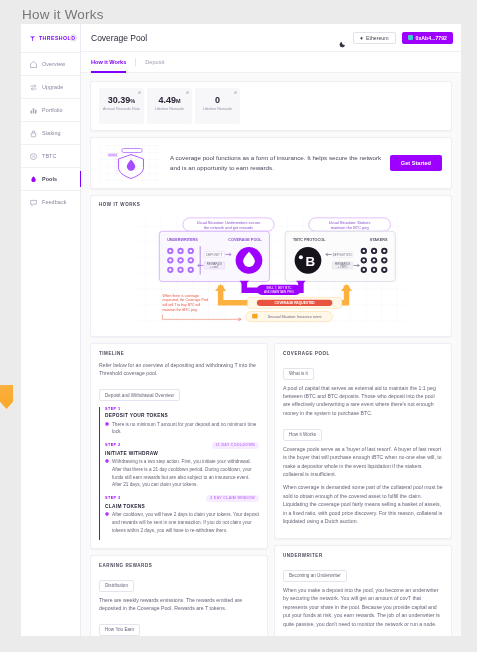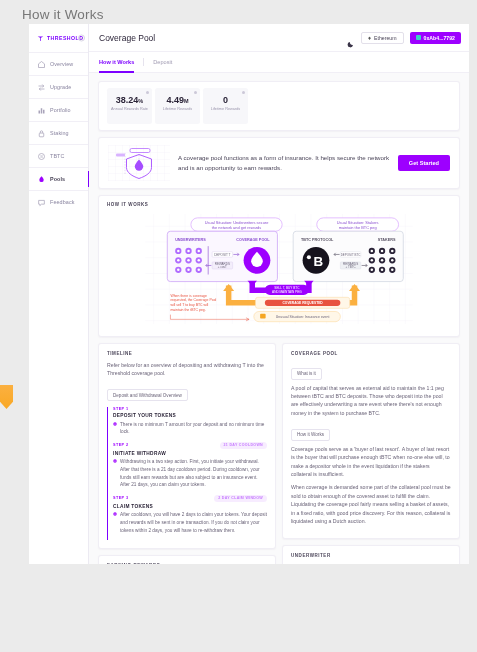--- a/index.html
+++ b/index.html
@@ -14,24 +14,23 @@
     font-size: 13.5px; color: #777; letter-spacing: .2px;
   }
   .orange-tab {
     position: absolute; left: 0; top: 385px;
     width: 13px; height: 24px;
     background: linear-gradient(180deg,#fbb040 0%,#f9a825 100%);
     clip-path: polygon(0 0, 100% 0, 100% 70%, 50% 100%, 0 70%);
   }
   .app {
     position: absolute; left: 21px; top: 24px;
-    width: 440px; height: 540px;
+    width: 440px; height: 612px;
     background: #fff; overflow: hidden;
     display: flex;
-    margin-left: 8px;
   }
   
   .sidebar {
     width: 60px; flex: 0 0 60px; background: #fff;
     border-right: 1px solid #eceaf2;
   }
   .brand {
     height: 28px; display: flex; align-items: center;
     padding-left: 8px; gap: 3px; position: relative;
   }
@@ -279,21 +278,21 @@
       <div class="tab-sep"></div>
       <div class="tab">Deposit</div>
     </div>
 
     <div class="content">
 
       <div class="card tvl-card">
         <div class="stats">
           <div class="stat">
             <span class="stat-info"></span>
-            <div class="stat-value"><span>38.24</span><small>%</small></div>
+            <div class="stat-value"><span>30.39</span><small>%</small></div>
             <div class="stat-label">Annual Rewards Rate</div>
           </div>
           <div class="stat">
             <span class="stat-info"></span>
             <div class="stat-value"><span>4.49</span><small>M</small></div>
             <div class="stat-label">Lifetime Rewards</div>
           </div>
           <div class="stat">
             <span class="stat-info"></span>
             <div class="stat-value"><span>0</span><small></small></div>

